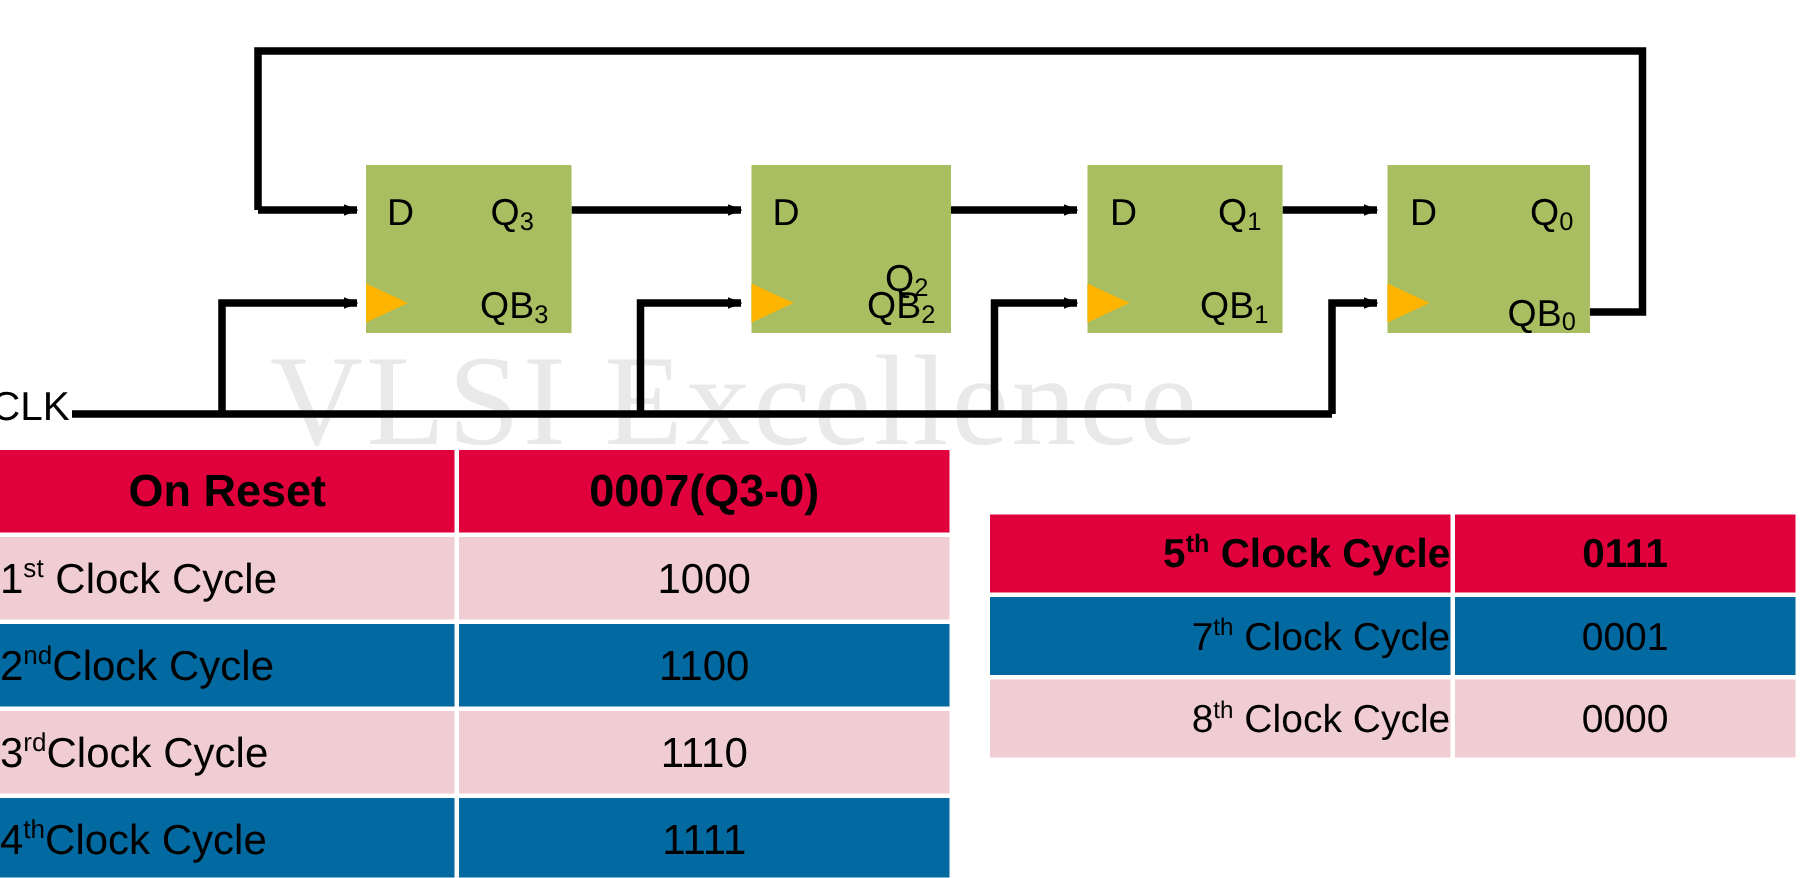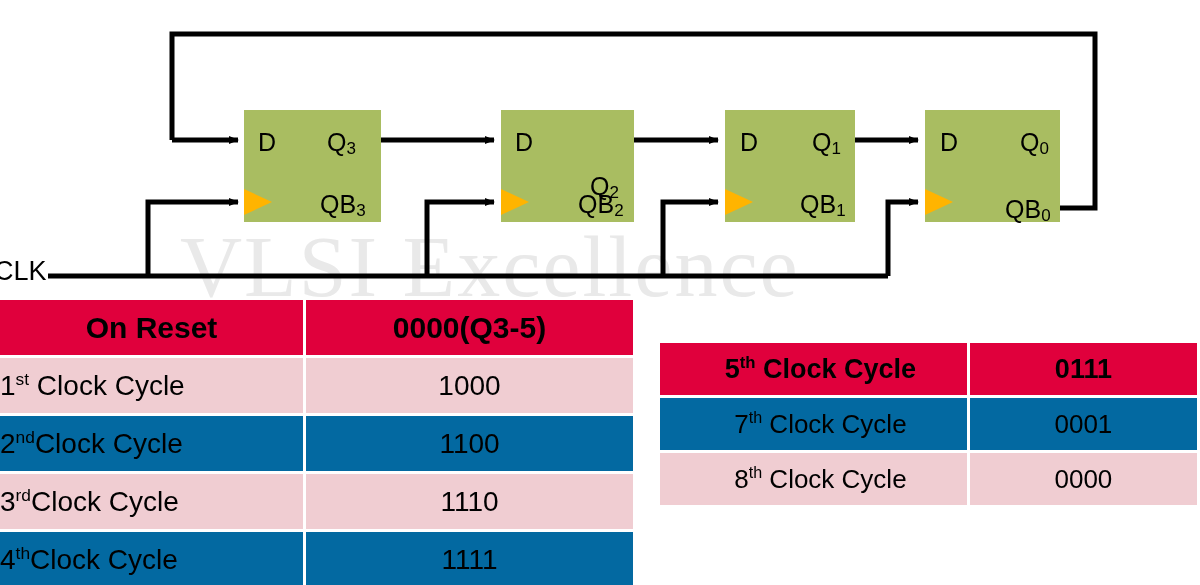--- a/index.html
+++ b/index.html
@@ -120,21 +120,21 @@
   
   #table-right {
     left: 657px;
     top: 340px;
   }
   #table-right td {
     height: 52px;
     font-size: 26px;
     color: #000000;
   }
-  #table-right td.c-label { width: 303px; padding-left: 14px; text-align: center; }
+  #table-right td.c-label { width: 303px; padding-left: 14px; text-align: right; }
   #table-right td.c-value { width: 235px; text-align: center; }
   #table-right .hdr-cell { font-size: 27px; }
 
   sup.ord {
     font-size: 0.62em;
     vertical-align: super;
     line-height: 0;
   }
 </style>
 </head>
@@ -198,21 +198,21 @@
   <div class="ff-label" style="left:940px;top:130px;">D</div>
   <div class="ff-label" style="left:1020px;top:130px;"><span>Q</span><sub>0</sub></div>
   <div class="ff-label" style="left:1005px;top:197px;"><span>QB</span><sub>0</sub></div>
 
 </div>
 
 <table id="table-left" class="dtable">
   <tbody>
       <tr>
     <td class="c-label hdr-cell">On Reset</td>
-    <td class="c-value hdr-cell">0000(Q3-5)</td>
+    <td class="c-value hdr-cell">0007(Q3-0)</td>
   </tr>
   <tr class="row-a">
     <td class="c-label body"><span>1</span><sup class="ord">st</sup><span> Clock Cycle</span></td>
     <td class="c-value">1000</td>
   </tr>
   <tr class="row-b">
     <td class="c-label body"><span>2</span><sup class="ord">nd</sup><span>Clock Cycle</span></td>
     <td class="c-value">1100</td>
   </tr>
   <tr class="row-a">

